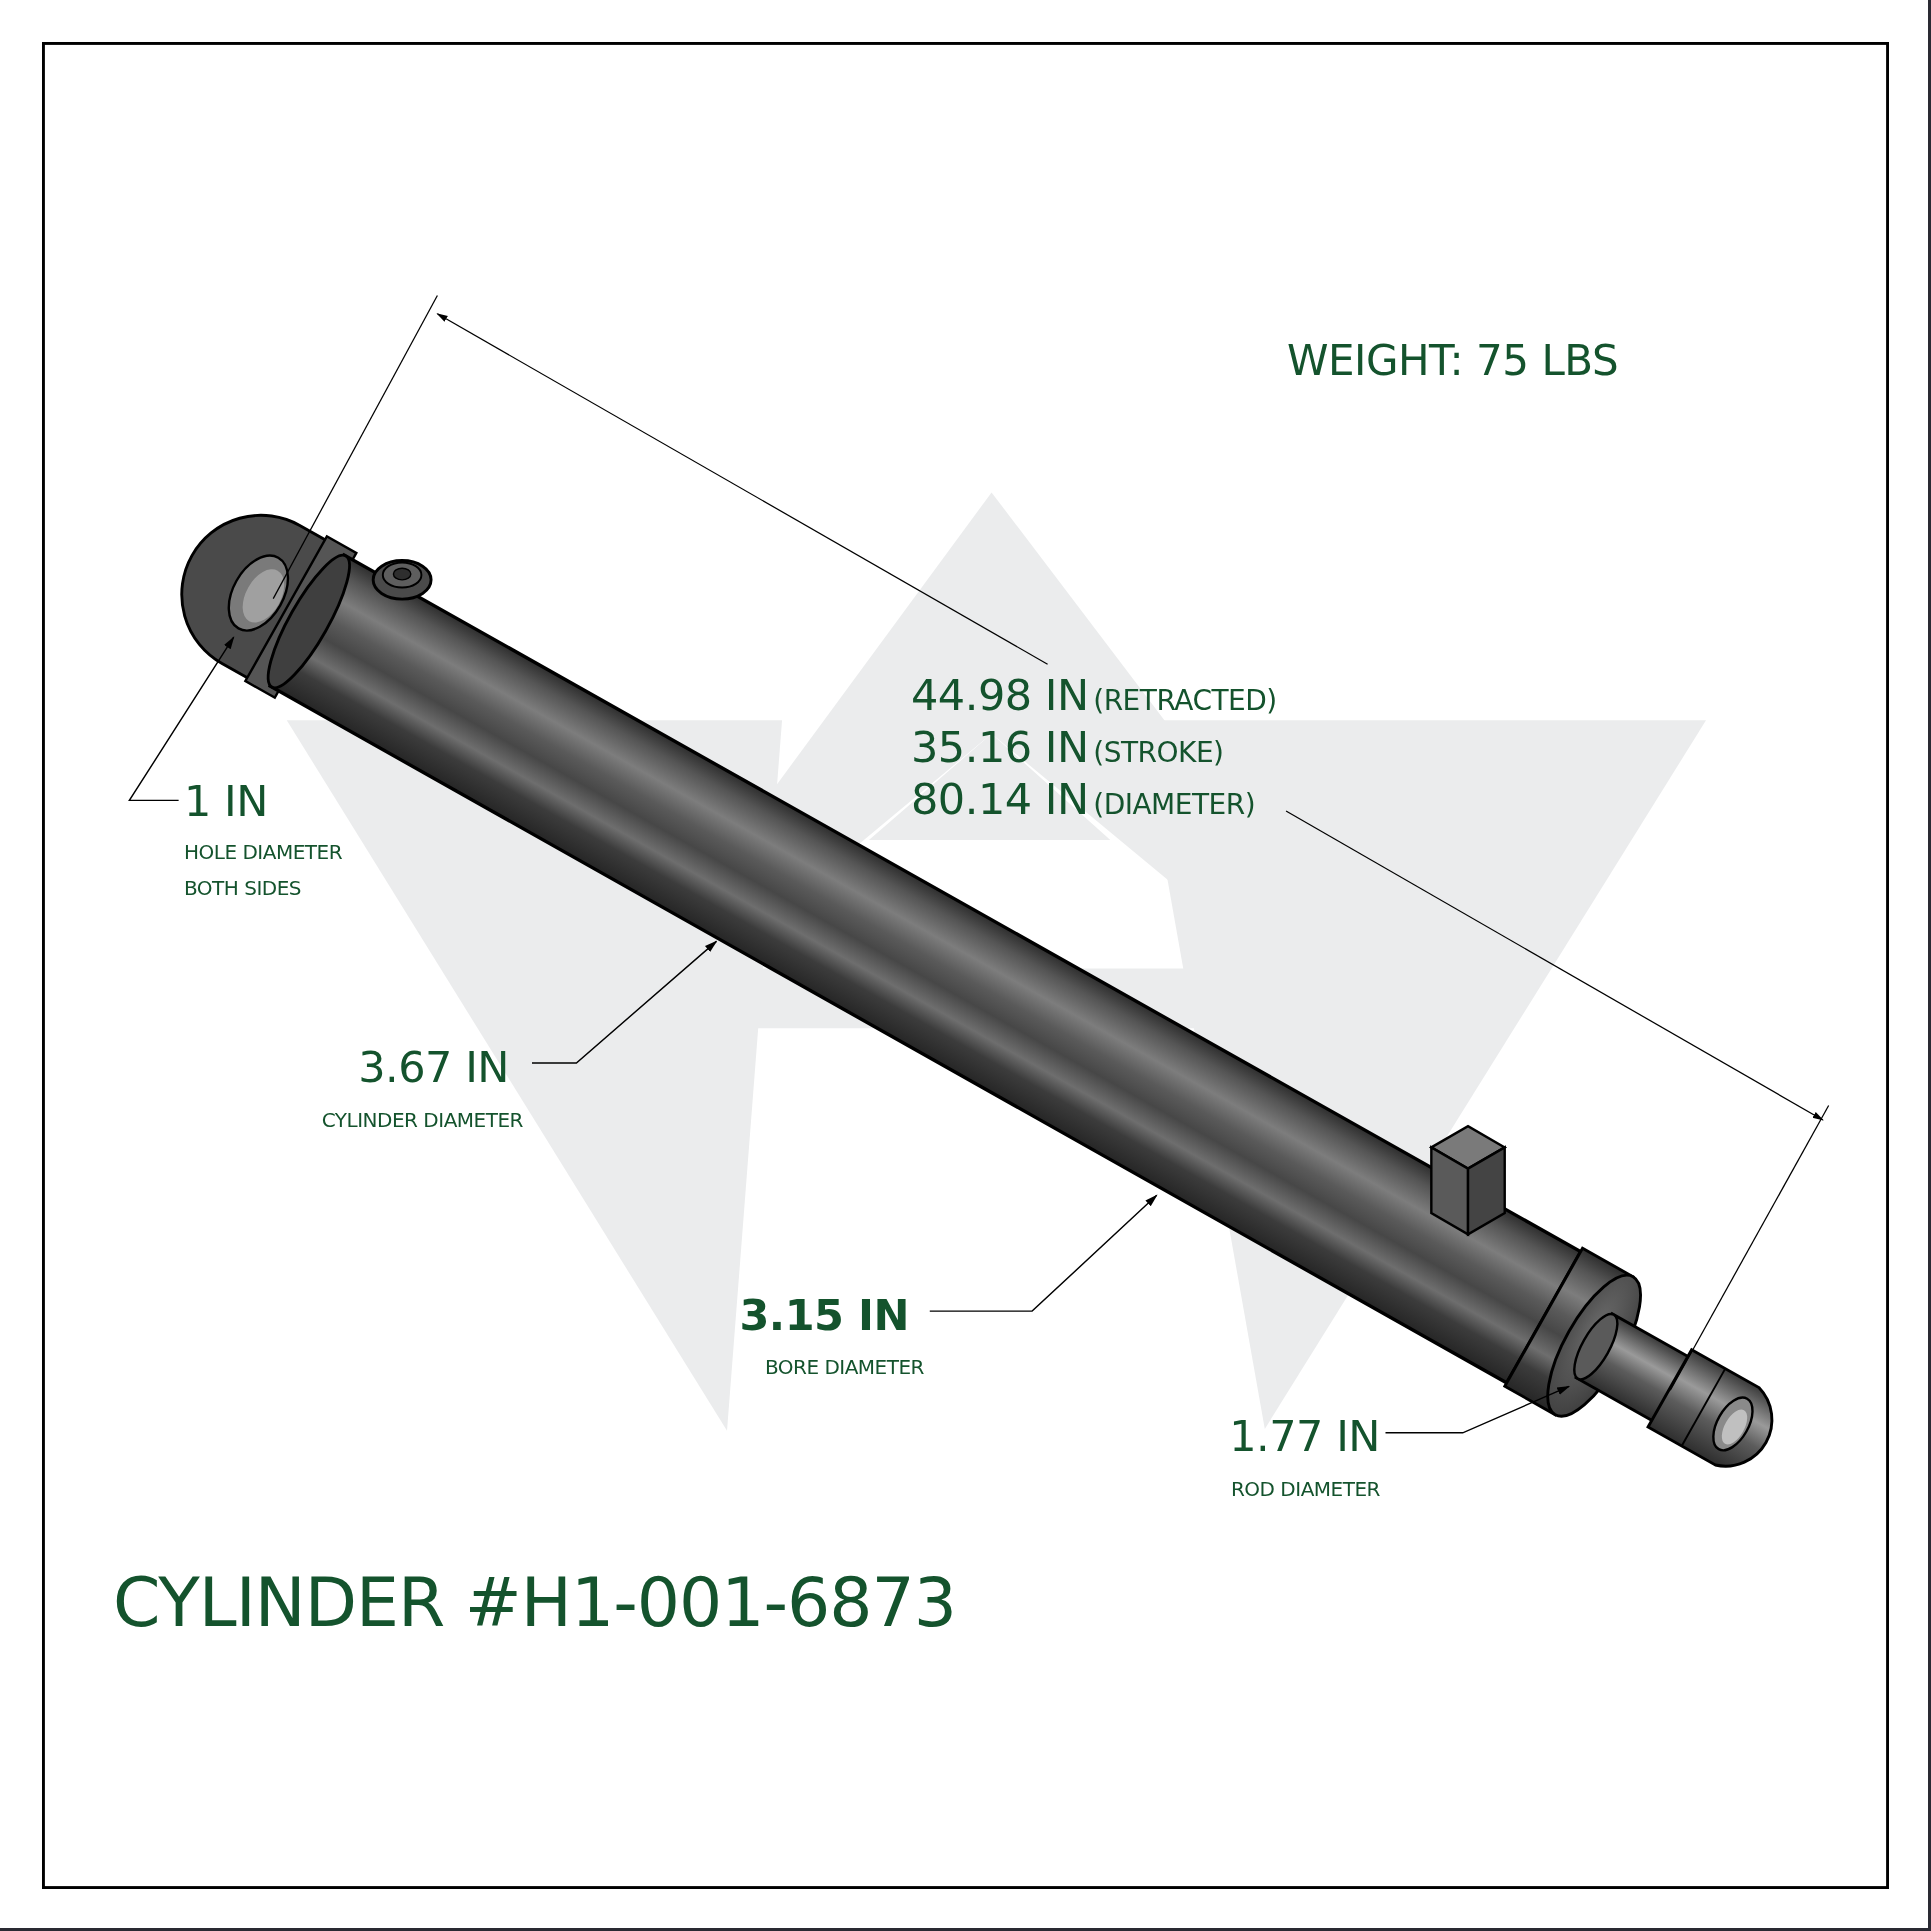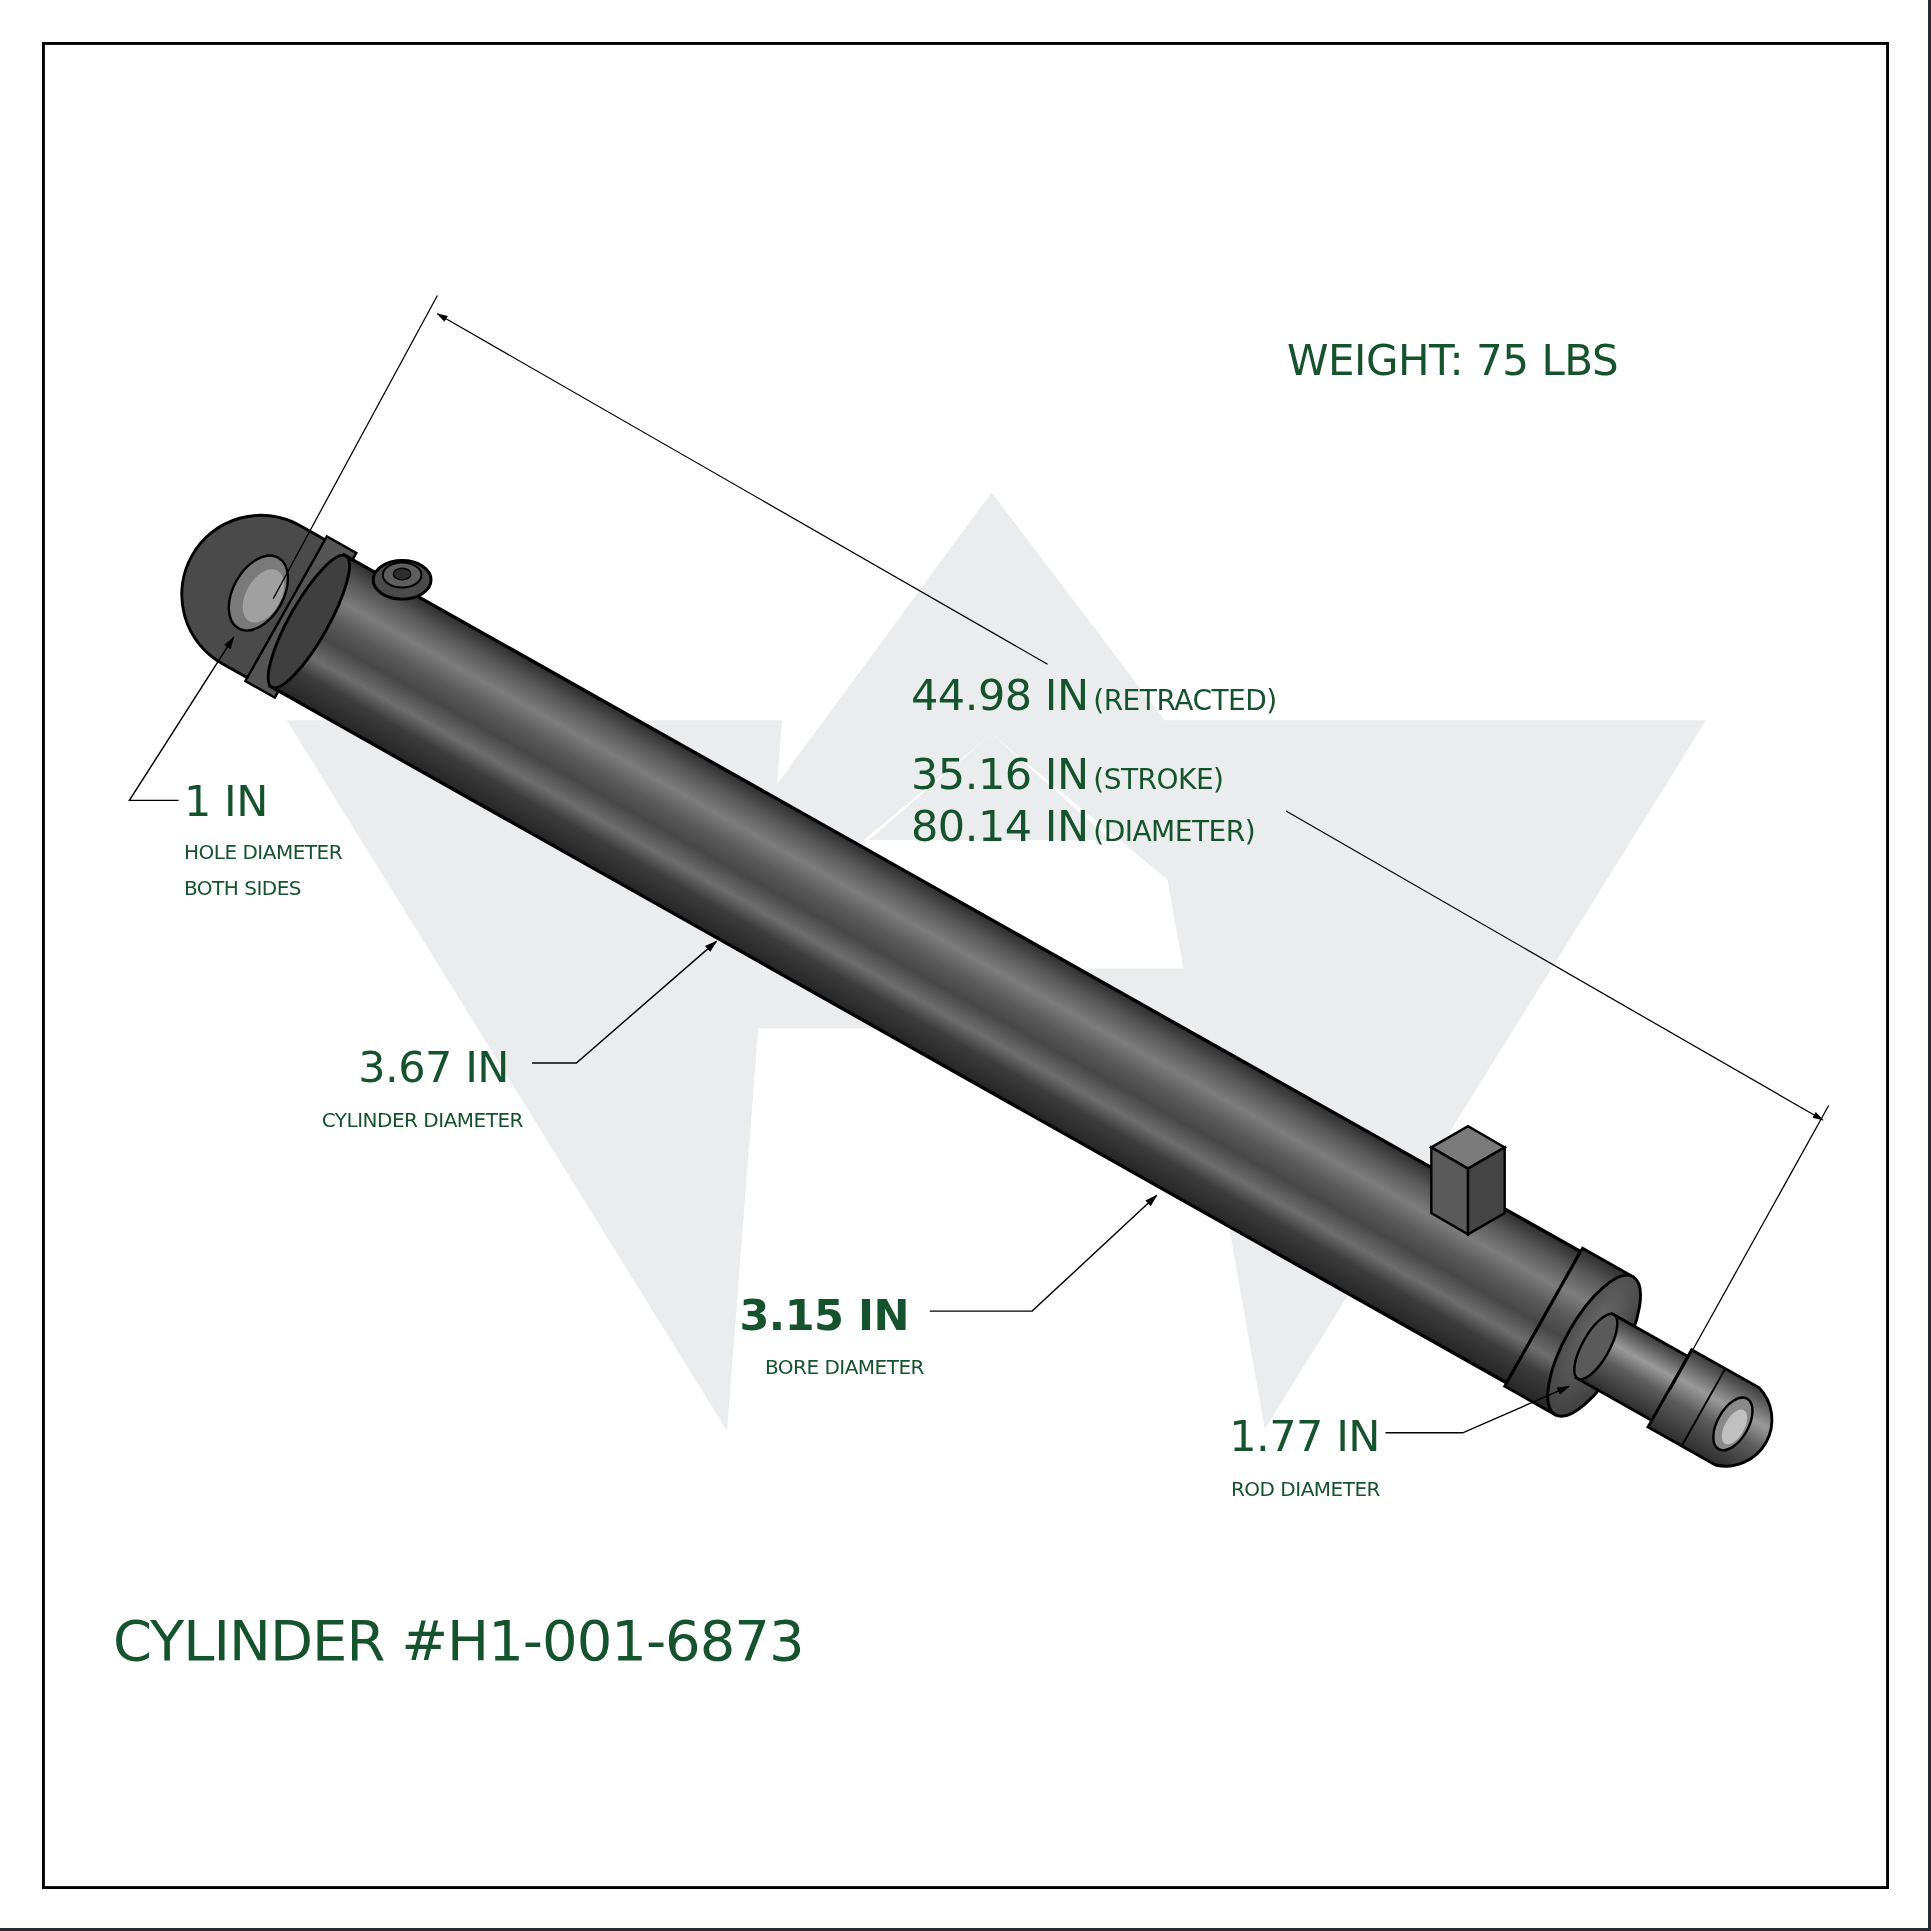--- a/index.html
+++ b/index.html
@@ -3,21 +3,21 @@
 <meta charset="utf-8">
 <style>
   html, body { margin: 0; padding: 0; background: #ffffff; }
   body { width: 1931px; height: 1931px; position: relative; overflow: hidden; font-family: "DejaVu Sans", sans-serif; }
   #sheet { position: absolute; left: 0; top: 0; width: 1931px; height: 1931px; }
   .lbl { position: absolute; color: #14532d; white-space: nowrap; font-family: "DejaVu Sans", sans-serif; letter-spacing: -0.5px; }
   .big { font-size: 43px; line-height: 1; }
   .small { font-size: 20px; line-height: 1; margin-top: 12px; }
   .paren { font-size: 28px; }
   .right { text-align: right; }
-  .title { font-size: 56px; line-height: 1; letter-spacing: -1px; margin-top: 44px; }
+  .title { font-size: 68px; line-height: 1; letter-spacing: -1px; }
   .weight { font-size: 42px; line-height: 1; }
   .edge { position: absolute; background: #2a2a33; }
 </style>
 </head>
 <body>
 
 <svg id="sheet" width="1931" height="1931" viewBox="0 0 2000 2000" xmlns="http://www.w3.org/2000/svg">
   <defs>
     <linearGradient id="barrelGrad" x1="0" y1="0" x2="0" y2="1">
       <stop offset="0" stop-color="#2e2e2e"></stop>
@@ -107,21 +107,21 @@
   </g>
 </svg>
 
 <div class="lbl weight" style="left:1287px; top:340px;">WEIGHT: 75 LBS</div>
 
 <div style="position:absolute; left:911px; top:674px;">
   <div class="lbl" style="position:relative; height:52px;">
     <span class="big">44.98 IN</span>
     <span class="paren">(RETRACTED)</span>
   </div>
-  <div class="lbl" style="position:relative; height:52px;margin-top:27px;">
+  <div class="lbl" style="position:relative; height:52px;">
     <span class="big">35.16 IN</span>
     <span class="paren">(STROKE)</span>
   </div>
   <div class="lbl" style="position:relative; height:52px;">
     <span class="big">80.14 IN</span>
     <span class="paren">(DIAMETER)</span>
   </div>
 </div>
 
 <div class="lbl big" style="left:184px; top:780px;">1 IN</div>

